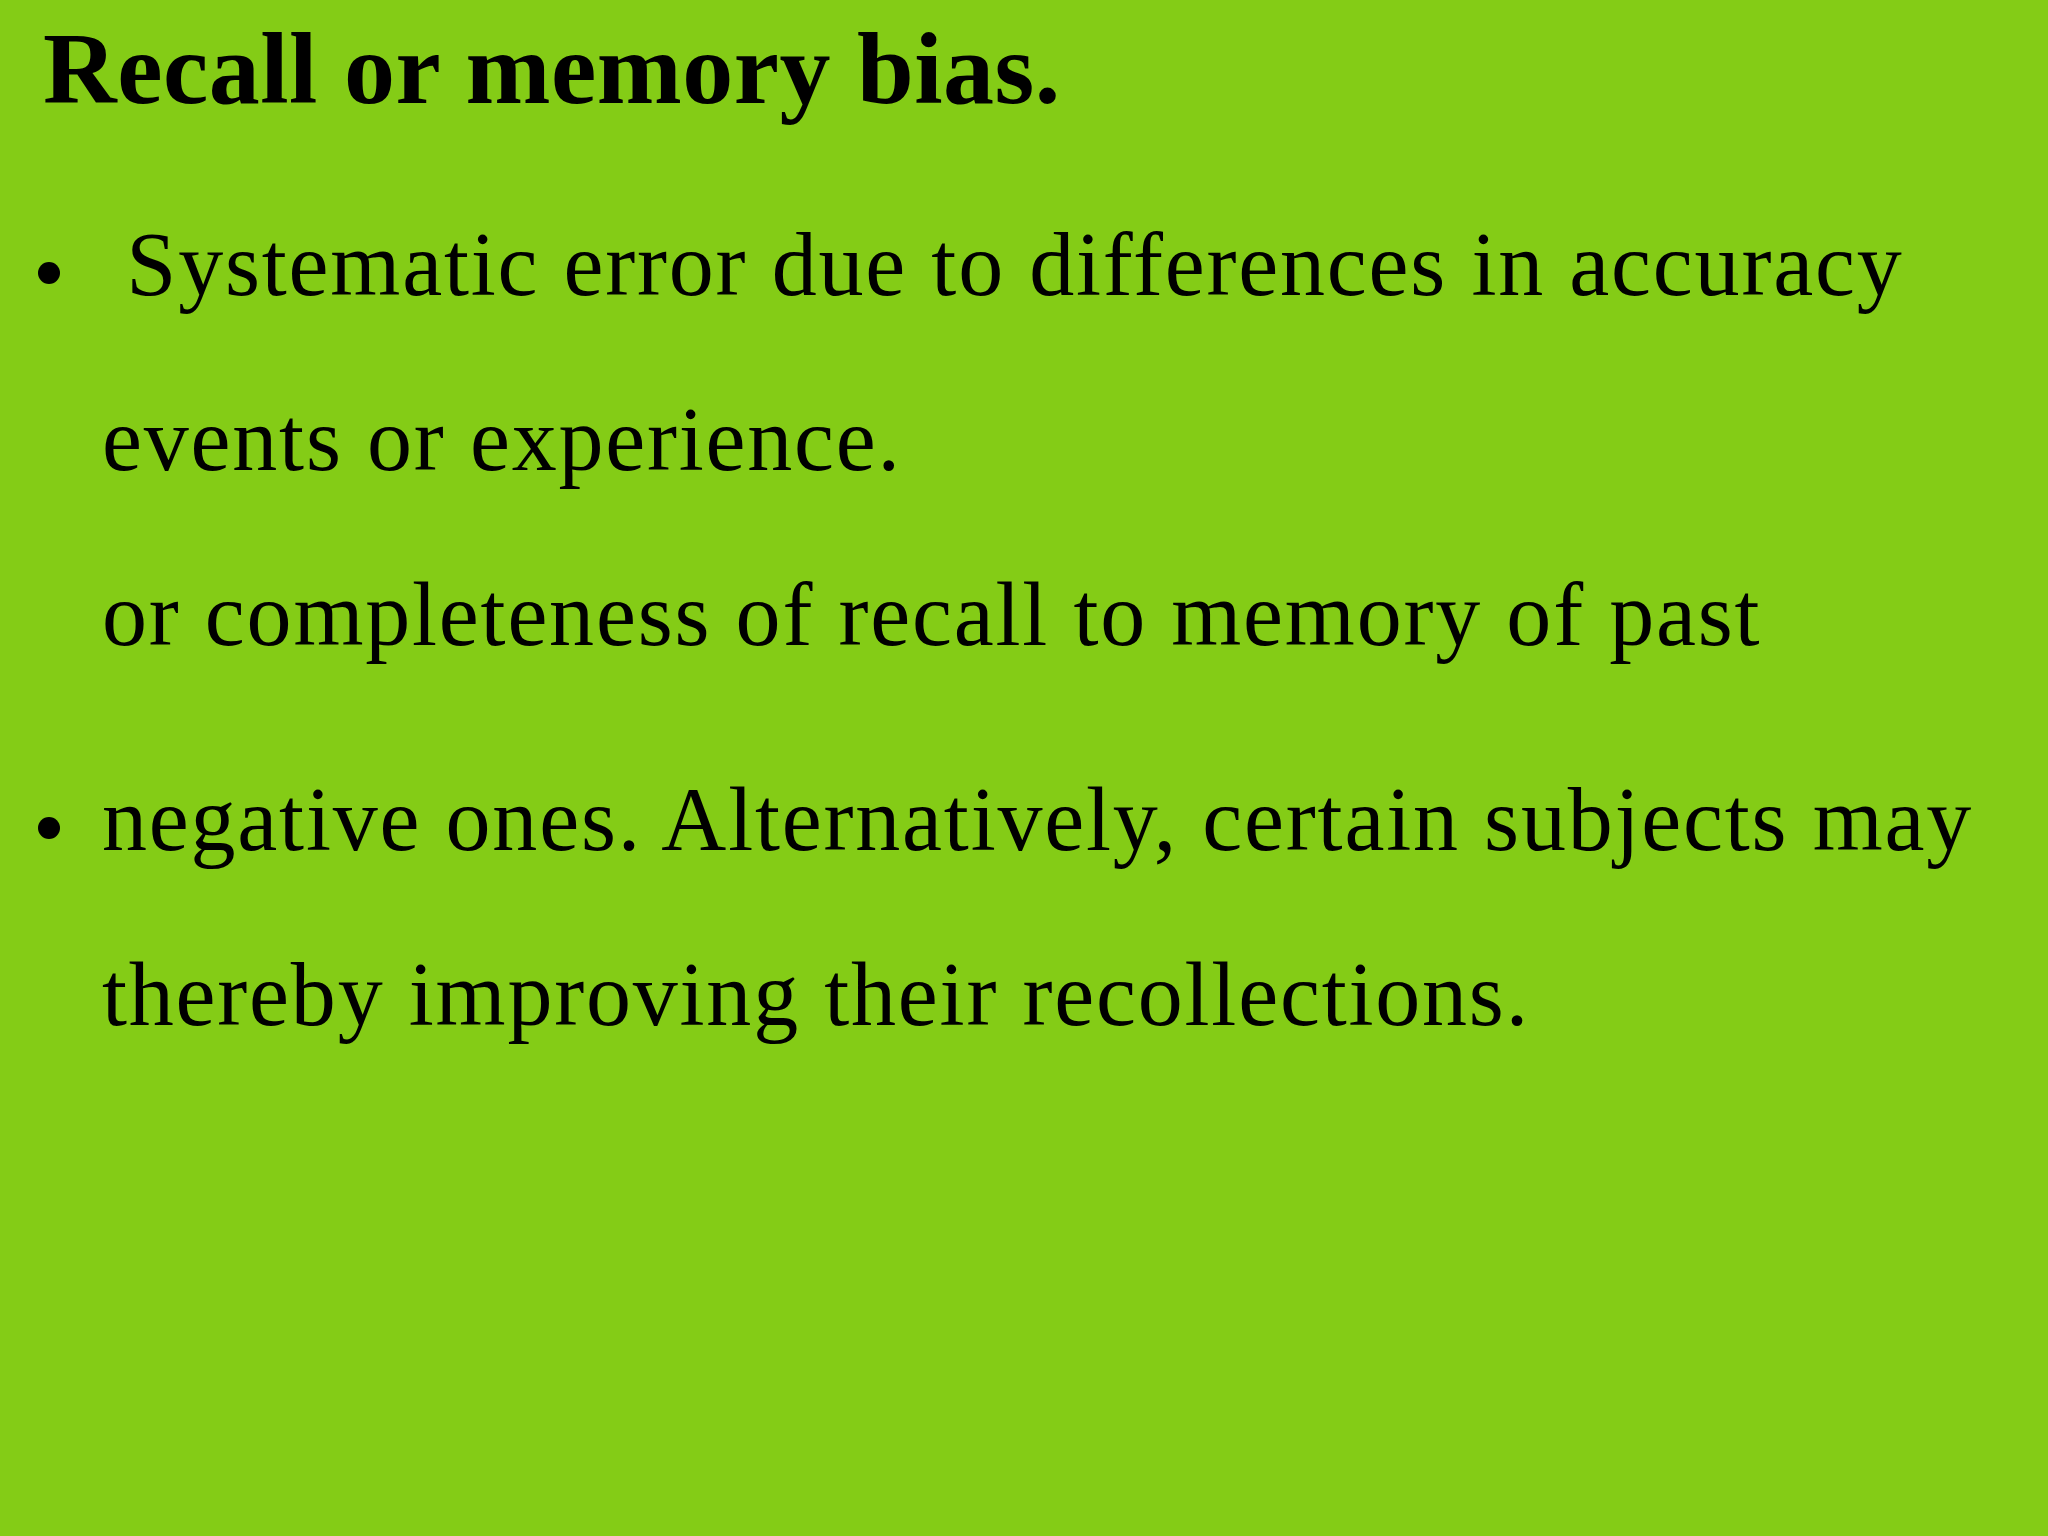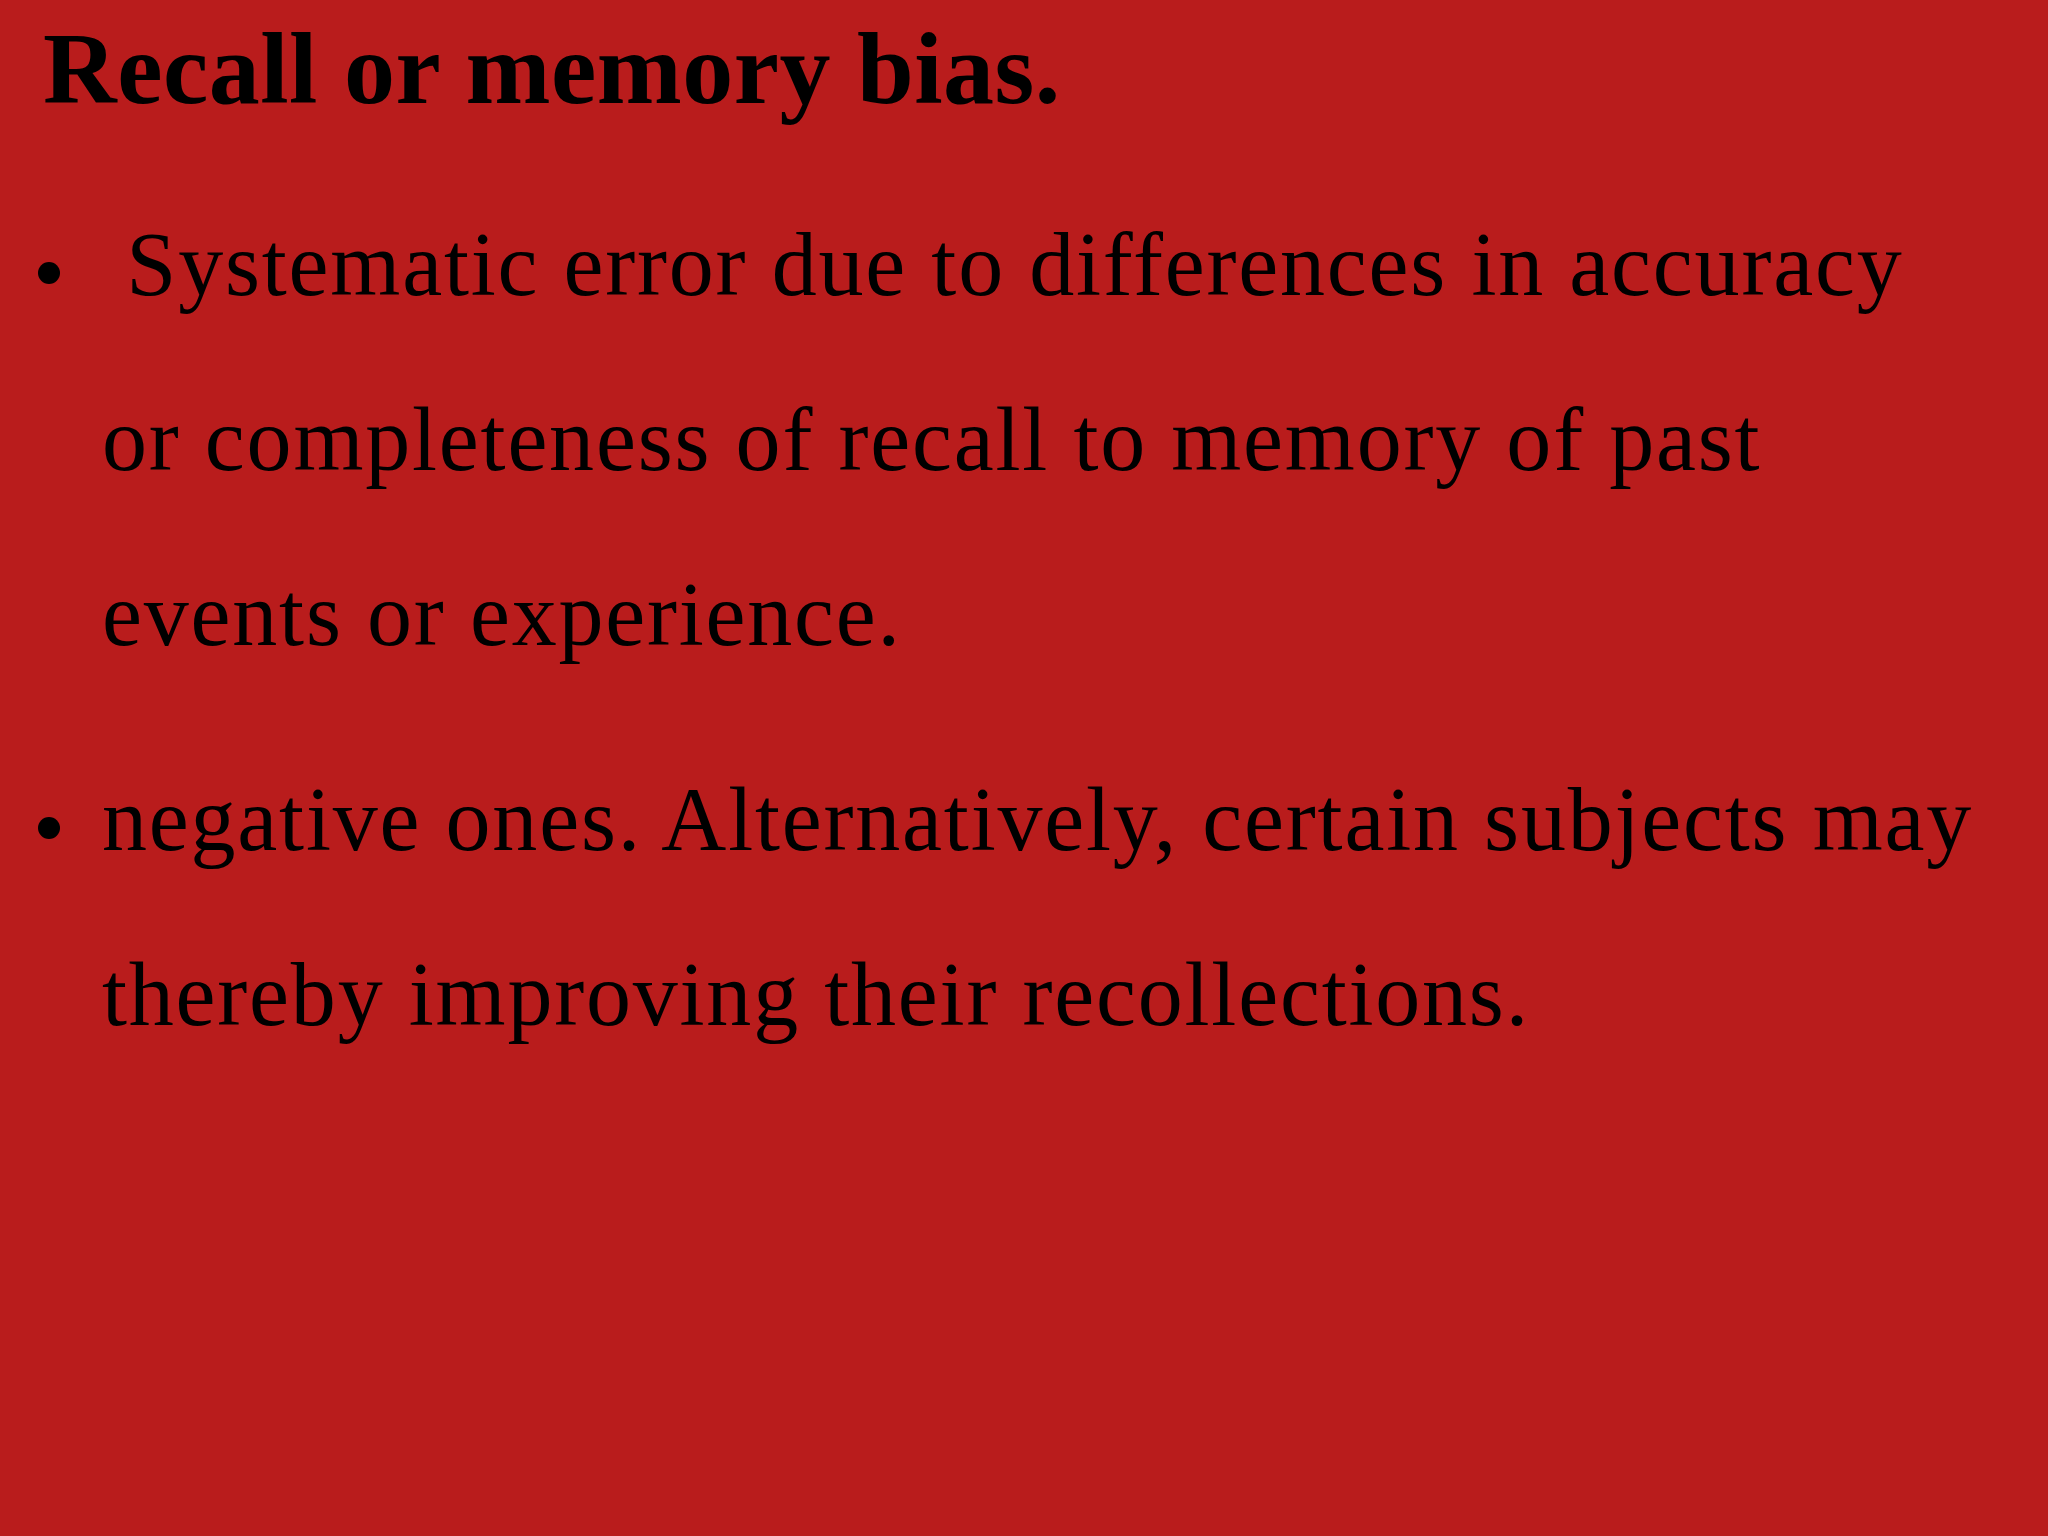--- a/index.html
+++ b/index.html
@@ -4,21 +4,21 @@
 <style>
   html, body {
     margin: 0;
     padding: 0;
     background: #ffffff;
   }
   .slide {
     position: relative;
     width: 2048px;
     height: 1536px;
-    background: #b91c1c;
+    background: #84cc16;
     color: #000000;
     font-family: "Liberation Serif", "DejaVu Serif", serif;
     overflow: hidden;
   }
   .slide-title {
     position: absolute;
     left: 43px;
     top: 18px;
     font-size: 102px;
     font-weight: bold;
@@ -60,22 +60,22 @@
 
 <div class="slide">
 
   <div class="slide-title">Recall or memory bias.</div>
 
   <div class="bullets">
 
     <div class="bullet">
       <span class="bullet-dot"></span>
       <div class="bullet-line"> Systematic error due to differences in accuracy</div>
+      <div class="bullet-line">events or experience.</div>
       <div class="bullet-line">or completeness of recall to memory of past</div>
-      <div class="bullet-line">events or experience.</div>
     </div>
 
     <div class="bullet">
       <span class="bullet-dot"></span>
       <div class="bullet-line">negative ones. Alternatively, certain subjects may</div>
       <div class="bullet-line">thereby improving their recollections.</div>
     </div>
 
   </div>
 </div>

